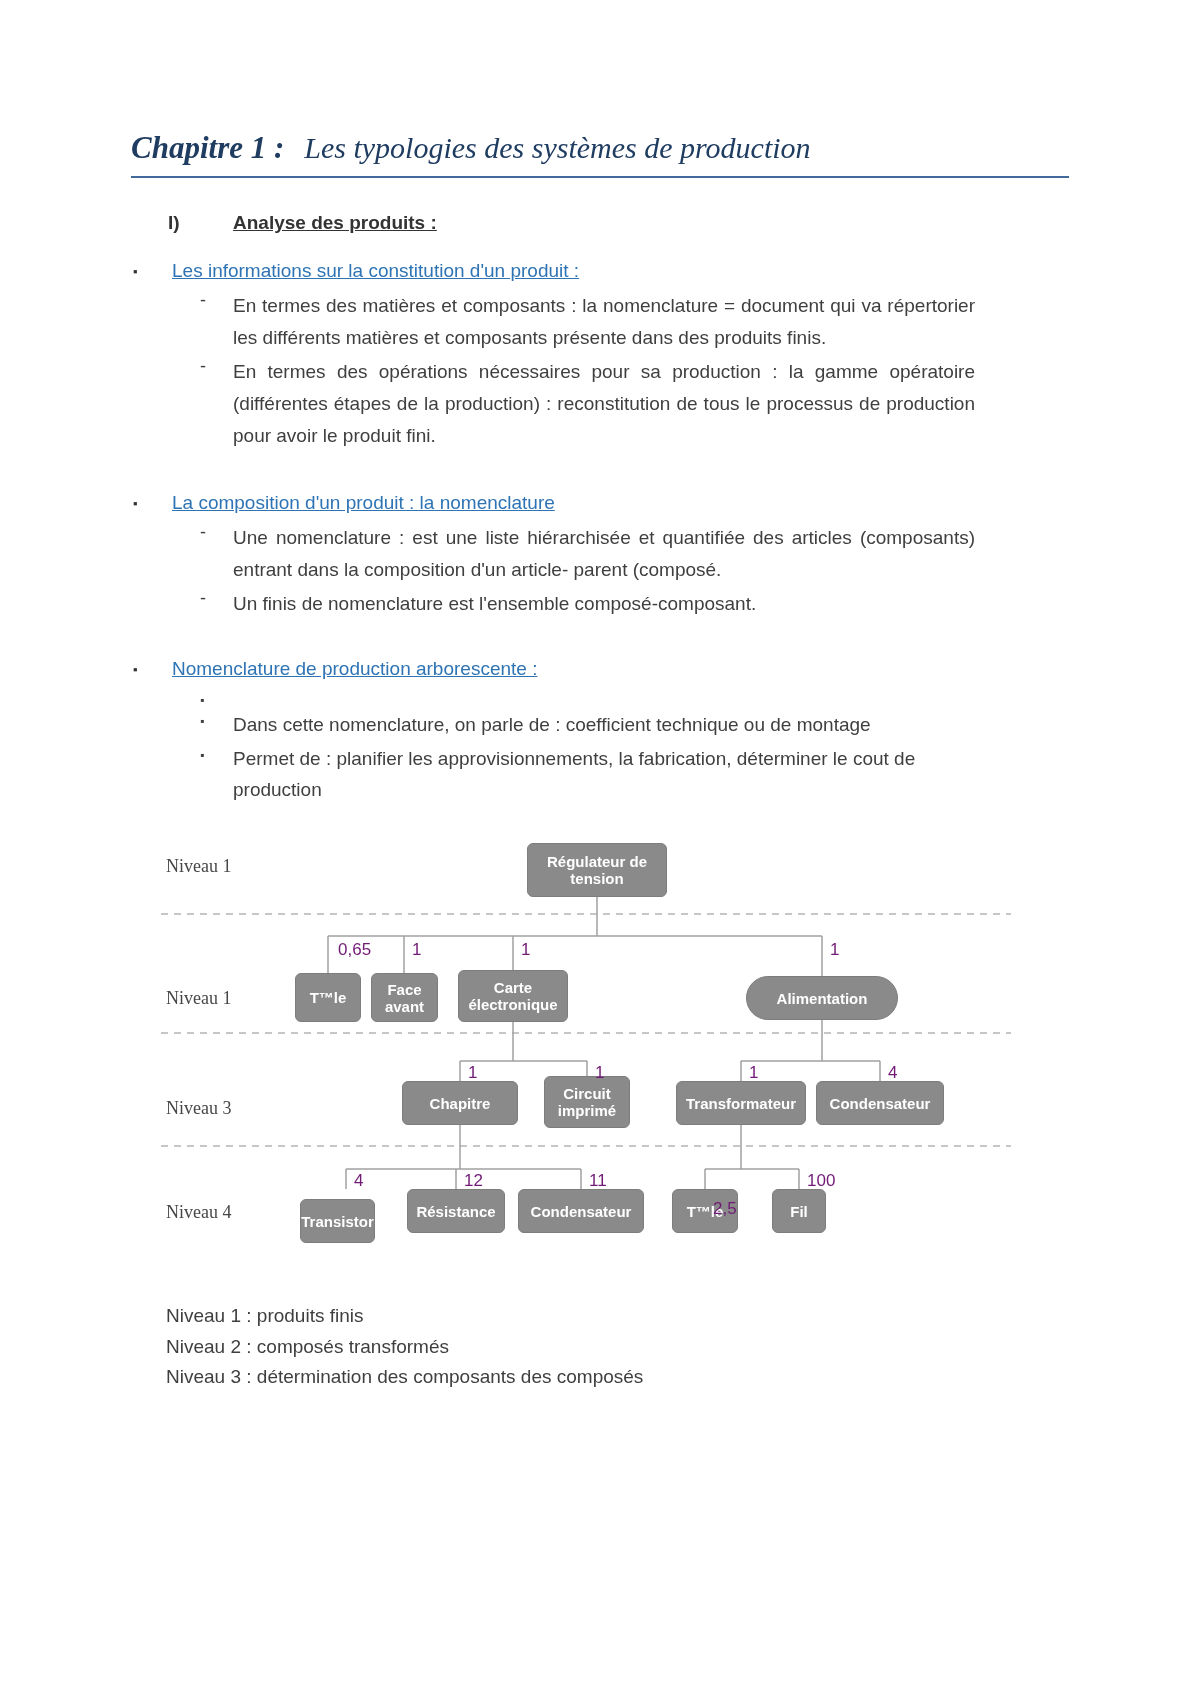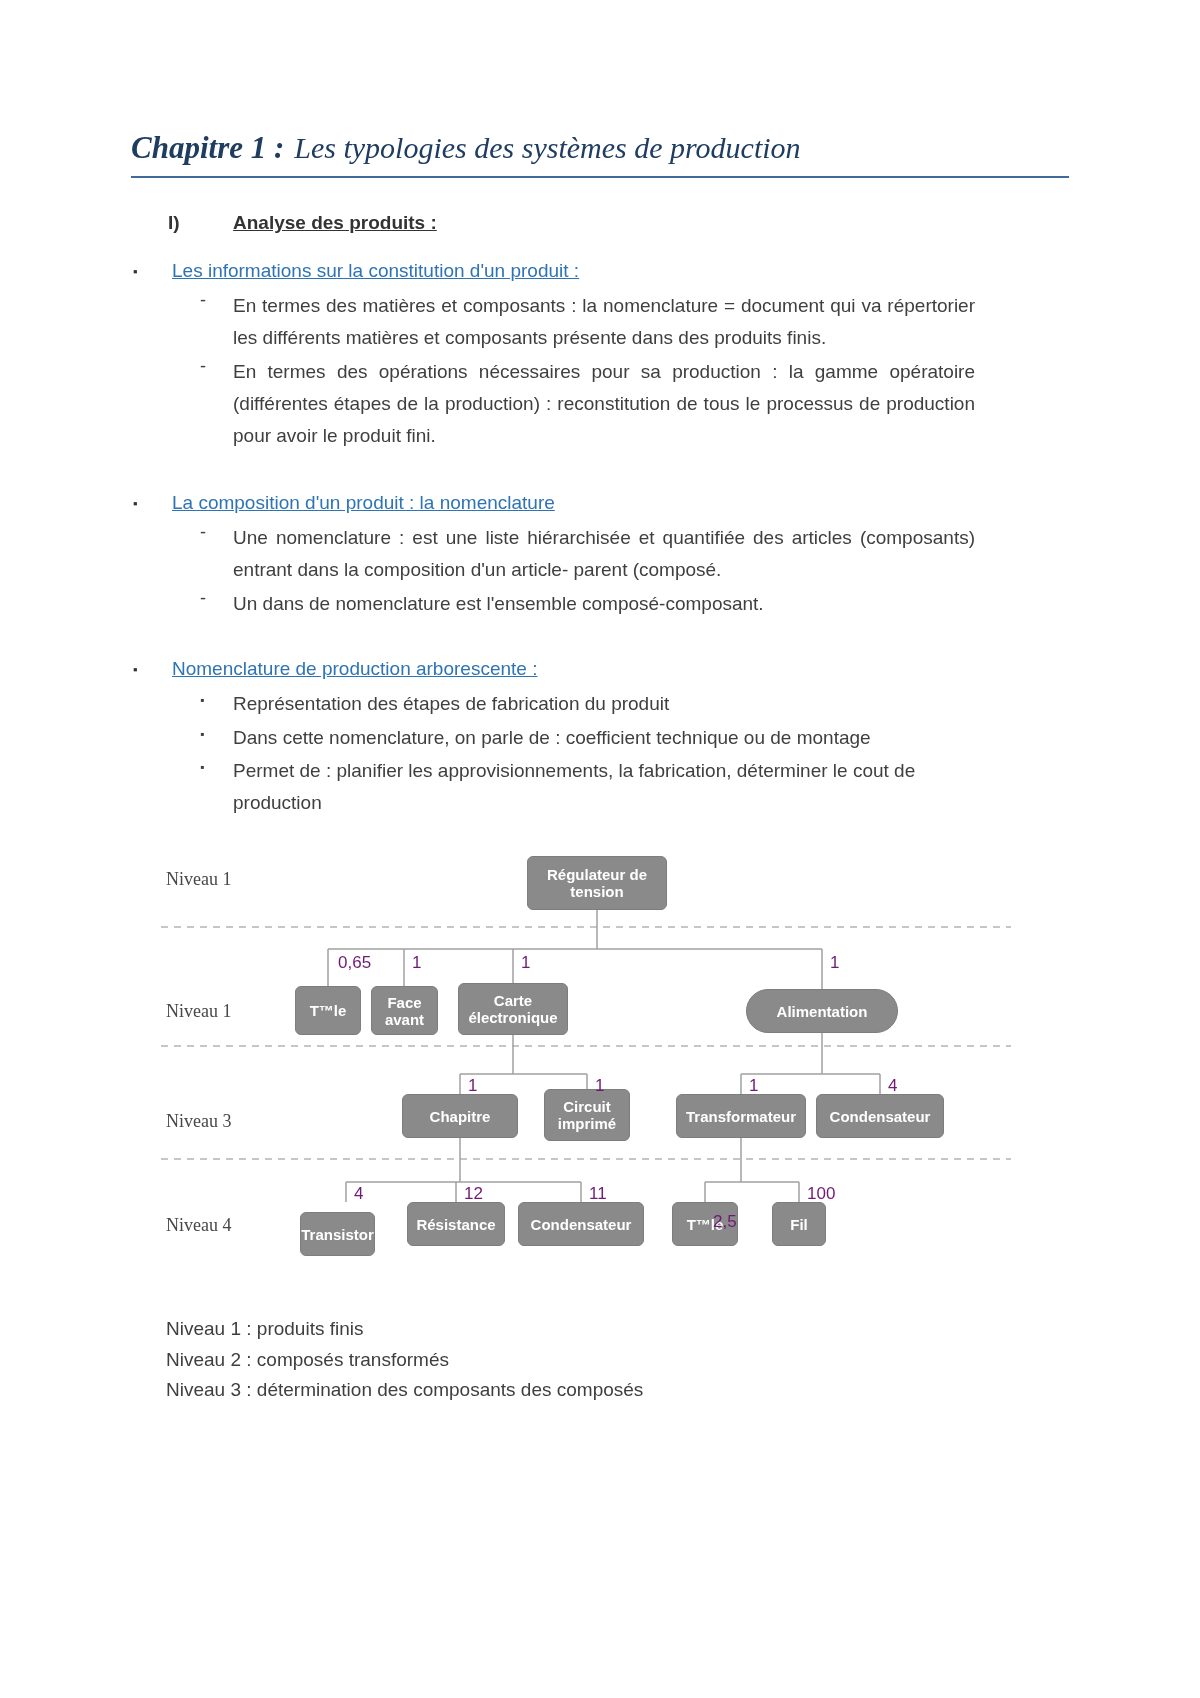--- a/index.html
+++ b/index.html
@@ -13,21 +13,21 @@
     font-family:"Liberation Sans", sans-serif; color:var(--body_gray);
     padding:128px 131px 0 131px; overflow:hidden;
   }
   
   h1.title{
     font-family:"Liberation Serif", serif; font-style:italic;
     color:var(--title_navy); font-weight:normal;
     border-bottom:2px solid var(--rule_blue); padding-bottom:10px;
     line-height:1.2; white-space:nowrap;
   }
-  h1.title .t-prefix{font-size:31px; font-weight:bold; margin-right:10px;}
+  h1.title .t-prefix{font-size:31px; font-weight:bold; margin-right:20px;}
   h1.title .t-main{font-size:30px;}
   
   .sec-head{display:flex; margin:34px 0 0 37px; font-size:19px; font-weight:bold; color:#333;}
   .sec-head .numeral{width:65px;}
   .sec-head .sec-label{text-decoration:underline;}
   
   .blk{margin-top:26px;}
   .bullet-head{display:flex; align-items:flex-start; padding-left:2px; margin-bottom:8px;}
   .bmark{width:39px; font-size:13px; color:#333; padding-top:4px;}
   .bhead{font-size:19px; color:var(--heading_blue); text-decoration:underline;}
@@ -89,32 +89,31 @@
     <div class="bullet-head">
       <span class="bmark">▪</span>
       <span class="bhead">La composition d'un produit : la nomenclature</span>
     </div>
     <div class="sub">
       <span class="smark">-</span>
       <p class="stext">Une nomenclature : est une liste hiérarchisée et quantifiée des articles (composants) entrant dans la composition d'un article- parent (composé.</p>
     </div>
     <div class="sub">
       <span class="smark">-</span>
-      <p class="stext">Un dans de nomenclature est l'ensemble composé-composant.</p>
+      <p class="stext">Un finis de nomenclature est l'ensemble composé-composant.</p>
     </div>
   </section>
 
   <section class="blk" style="margin-top:38px;">
     <div class="bullet-head">
       <span class="bmark">▪</span>
       <span class="bhead">Nomenclature de production arborescente : </span>
     </div>
     <div class="sub">
       <span class="smark sq">▪</span>
-      <p class="stext nojust">Représentation des étapes de fabrication du produit</p>
     </div>
     <div class="sub">
       <span class="smark sq">▪</span>
       <p class="stext nojust">Dans cette nomenclature, on parle de : coefficient technique ou de montage</p>
     </div>
     <div class="sub">
       <span class="smark sq">▪</span>
       <p class="stext nojust">Permet de : planifier les approvisionnements, la fabrication, déterminer le cout de production</p>
     </div>
   </section>

